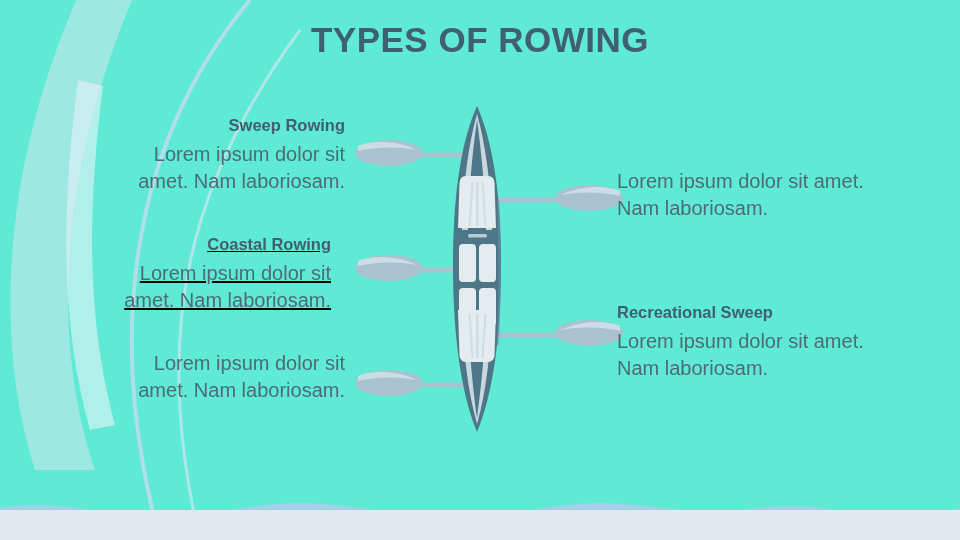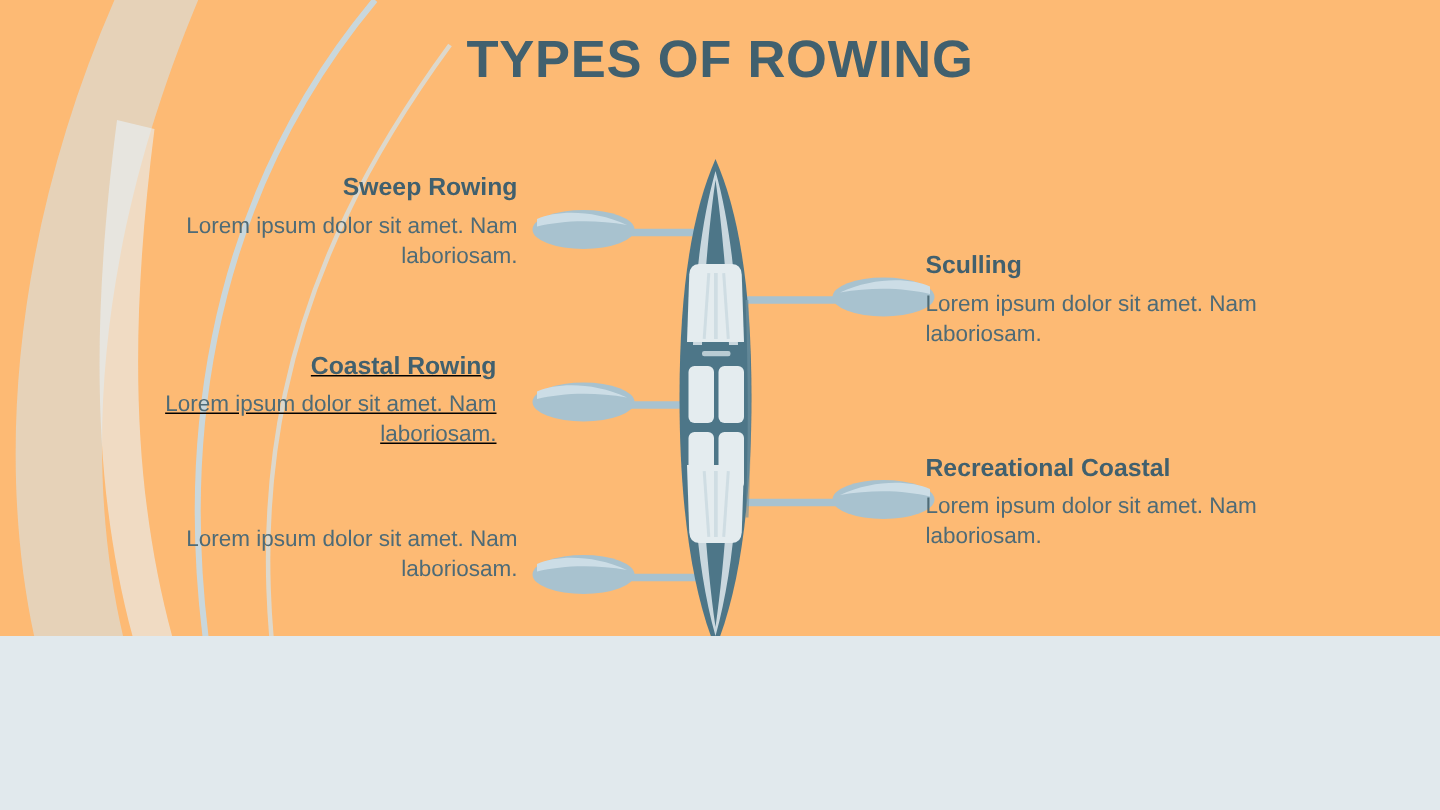--- a/index.html
+++ b/index.html
@@ -5,22 +5,22 @@
   * { margin:0; padding:0; box-sizing:border-box; }
   html,body { width:960px; height:540px; }
   body {
     font-family:"Liberation Sans", sans-serif;
     background:#e1e9ed;
     position:relative;
     overflow:hidden;
   }
   #slide {
     position:absolute; inset:0;
-    width:960px; height:424px;
-    background:#fdba74;
+    width:960px; height:510px;
+    background:#5eead4;
     overflow:hidden;
   }
   .bg-layer { position:absolute; inset:0; pointer-events:none; }
   .title {
     position:absolute;
     top:20px; left:0; width:960px;
     text-align:center;
     font-size:35px;
     font-weight:bold;
     letter-spacing:0.5px;
@@ -28,21 +28,21 @@
   }
   .block { position:absolute; }
   .block .head {
     font-size:16.5px;
     font-weight:bold;
     color:#41606e;
     margin-bottom:6px;
     white-space:nowrap;
   }
   .block .body {
-    font-size:15px;
+    font-size:20px;
     line-height:1.35;
     color:#4e6b77;
   }
   .left-block { text-align:right; }
   .right-block { text-align:left; }
   .art { position:absolute; left:0; top:0; }
 </style>
 </head>
 <body>
 
@@ -157,22 +157,21 @@
   <div class="block left-block" style="left:96px; top:235px; width:235px;text-decoration:underline;">
     <div class="head">Coastal Rowing</div>
     <div class="body">Lorem ipsum dolor sit amet. Nam laboriosam.</div>
   </div>
 
   <div class="block left-block" style="left:110px; top:350px; width:235px;">
     <div class="body">Lorem ipsum dolor sit amet. Nam laboriosam.</div>
   </div>
 
   <div class="block right-block" style="left:617px; top:168px; width:250px;">
-    <div class="head">Sculling</div>
     <div class="body">Lorem ipsum dolor sit amet. Nam laboriosam.</div>
   </div>
 
   <div class="block right-block" style="left:617px; top:303px; width:250px;">
-    <div class="head">Recreational Coastal</div>
+    <div class="head">Recreational Sweep</div>
     <div class="body">Lorem ipsum dolor sit amet. Nam laboriosam.</div>
   </div>
 
 </div>
 
 </body></html>

